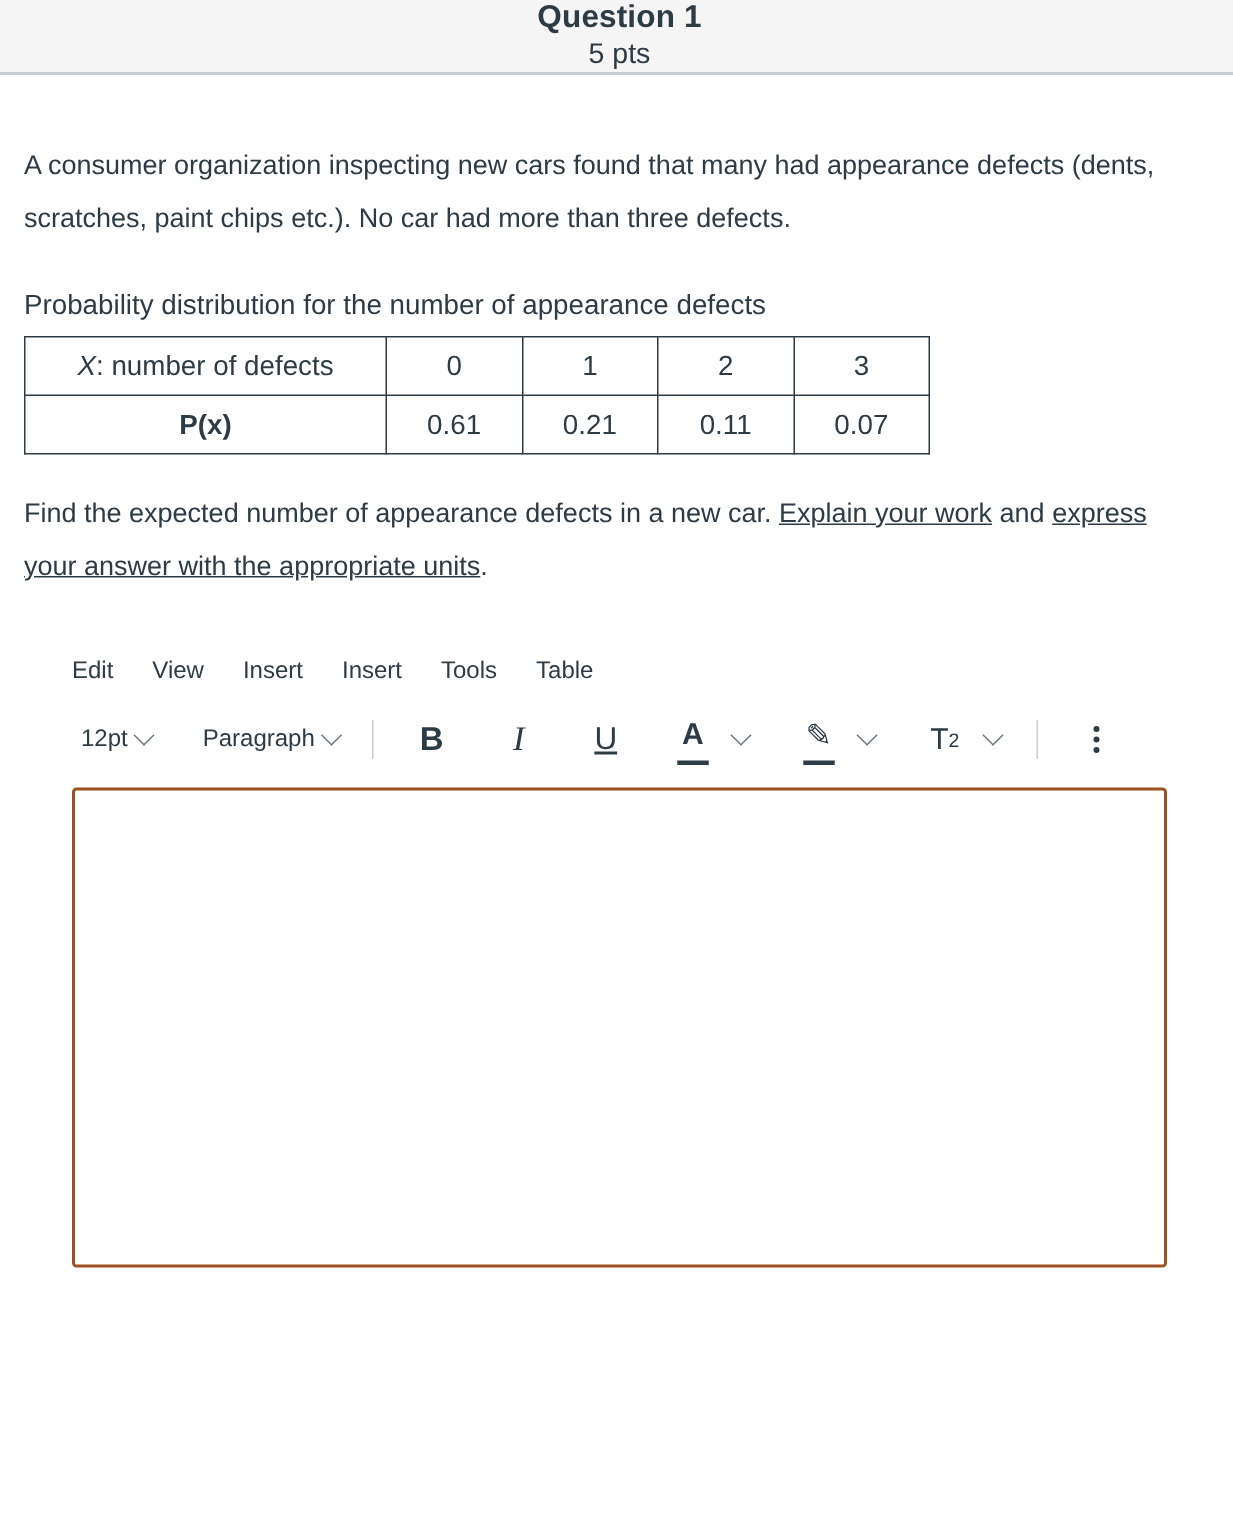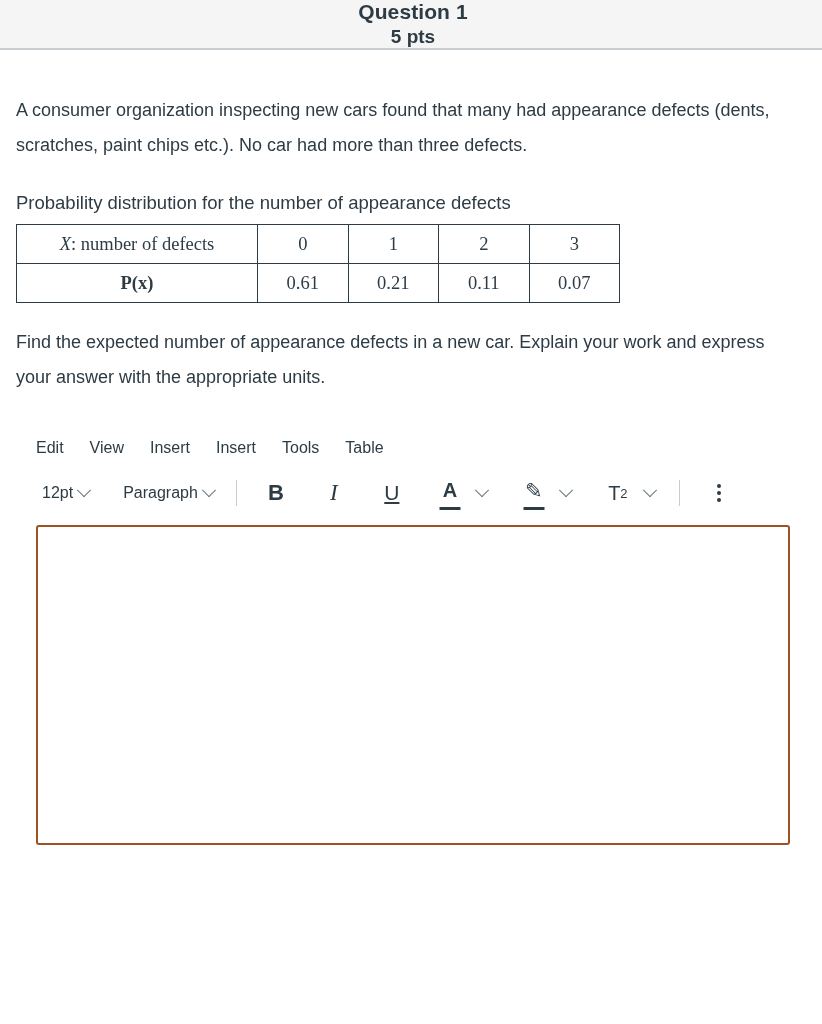--- a/index.html
+++ b/index.html
@@ -29,39 +29,39 @@
     flex-direction: column;
   }
   .question-title {
     font-size: 21px;
     font-weight: bold;
     color: #2d3b45;
     letter-spacing: 0.1px;
   }
   .question-points {
     font-size: 19px;
-    font-weight: bold;
+    font-weight: normal;
     color: #2d3b45;
   }
 
   
   .content {
     padding: 0 20px 0 16px;
   }
   .para {
     font-size: 18px;
     line-height: 35px;
     color: #2d3b45;
     margin: 0;
   }
   .para-1 { margin-top: 43px; max-width: 800px; }
   .para-2 { margin-top: 22px; max-width: 790px; }
   .para-3 { margin-top: 22px; max-width: 800px; }
 
-  .u { }
+  .u { text-decoration: underline; }
 
   
   .table-block {
     margin-top: 22px;
   }
   .table-caption {
     font-size: 18.5px;
     line-height: 35px;
     text-align: left;
     width: 604px;
@@ -73,34 +73,33 @@
     width: 604px;
     table-layout: fixed;
   }
   table.dist td {
     border: 1px solid #2d3b45;
     height: 38px;
     text-align: center;
     font-size: 18.5px;
     color: #2d3b45;
     padding: 0 6px;
-    font-family: Liberation Serif, serif;
   }
   table.dist td.rowhead {
     width: 228px;
     font-weight: normal;
   }
   table.dist tr.headrow td.rowhead { font-style: italic; }
   table.dist tr.headrow td.rowhead .nonital { font-style: normal; }
   table.dist tr.problow td.rowhead { font-weight: bold; border-radius: 16px; }
 
   
   .editor {
     margin-top: 36px;
-    padding: 0 16px;
+    padding: 0 28px;
   }
   .menubar {
     display: flex;
     align-items: center;
     gap: 26px;
     padding-left: 20px;
     height: 34px;
     font-size: 16px;
     color: #2d3b45;
   }

